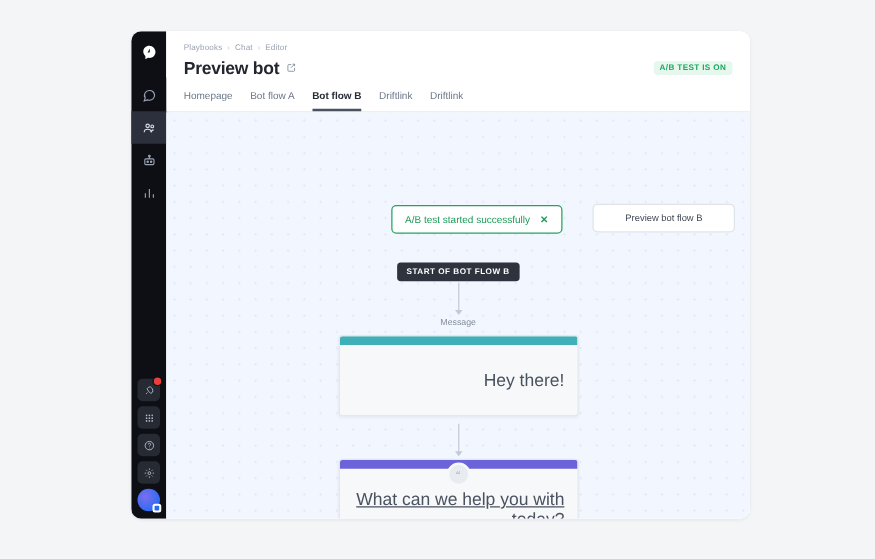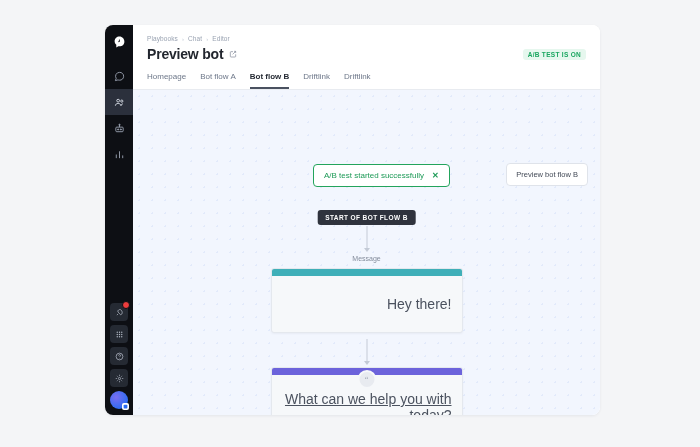--- a/index.html
+++ b/index.html
@@ -207,21 +207,21 @@
     font-weight: bold;
     line-height: 1;
   }
   .preview-btn {
     position: absolute;
     right: 12px;
     top: 73px;
     background: #ffffff;
     border: 1px solid #dfe3ea;
     border-radius: 4px;
-    padding: 6px 9px;
+    padding: 6px 25px;
     font-size: 7.5px;
     color: #434a57;
     white-space: nowrap;
   }
 
   .flow {
     position: absolute;
     left: 0;
     top: 0;
     width: 100%;

